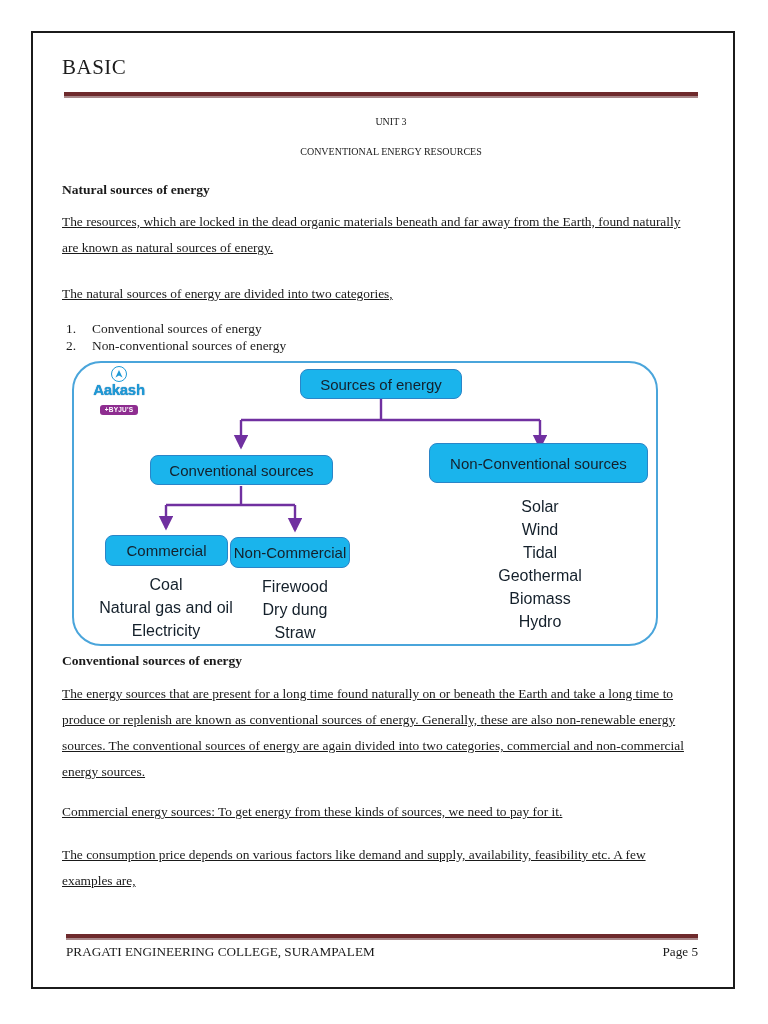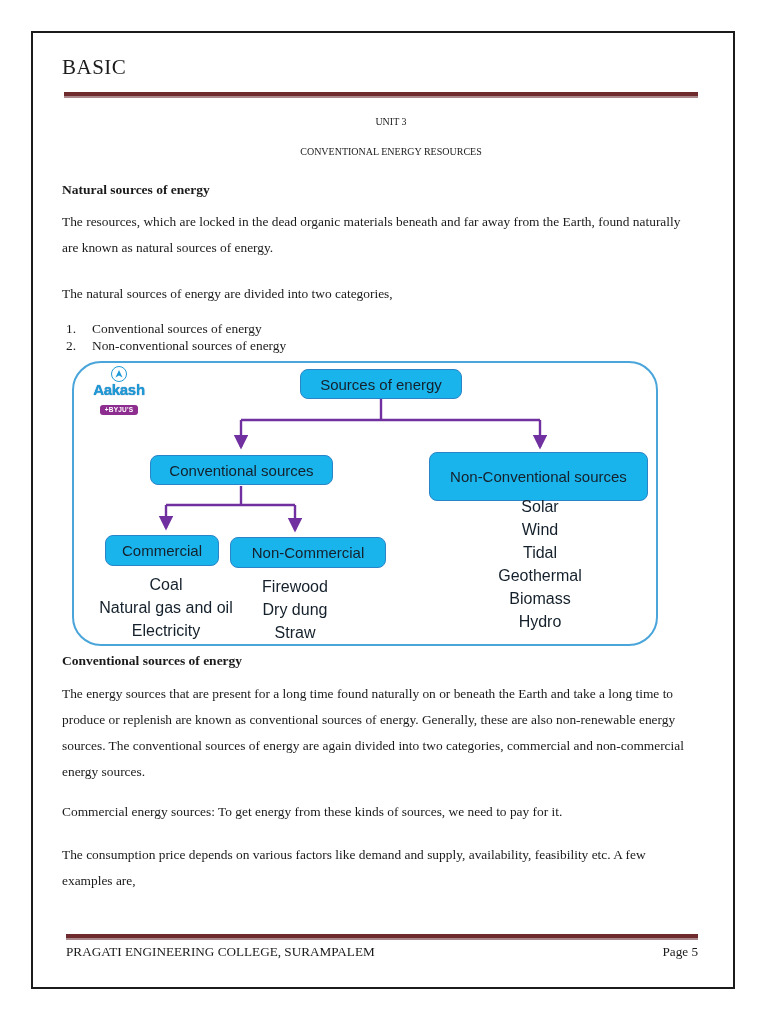--- a/index.html
+++ b/index.html
@@ -26,21 +26,21 @@
 
   .basic-title{left:29px;top:22px;font-size:21px;letter-spacing:.5px;color:#1c1c1c;}
   .hrule{height:3px;border-top:4px solid var(--rule-dark);border-bottom:2px solid var(--rule-light);}
   .head-rule{left:31px;top:59px;width:634px;}
   .centerline{left:8px;width:100%;text-align:center;font-size:10px;}
   .unit-line{top:83px;}
   .title-line{top:113px;}
   .bold-head{font-size:13.5px;font-weight:bold;}
   .h-natural{left:29px;top:149px;}
   .h-conventional{left:29px;top:620px;}
-  .para{left:29px;width:626px;font-size:13.4px;line-height:26px;}
+  .para{left:29px;width:626px;font-size:13.4px;line-height:26px;text-decoration:underline;}
   .p1{top:176px;}
   .p2{top:248px;}
   .num-list{left:33px;top:287px;font-size:13.4px;line-height:17px;}
   .num-list .row{display:flex;}
   .num-list .num{width:26px;}
   .p3{top:648px;}
   .p4{top:766px;}
   .p5{top:809px;}
 
   .footer-rule{left:33px;top:901px;width:632px;}
@@ -52,23 +52,23 @@
     border:2px solid var(--frame);border-radius:29px;background:#fff;
     font-family:"Liberation Sans", sans-serif;color:var(--diagram-ink);
   }
   .node{
     position:absolute;background:var(--node-fill);border:1.5px solid var(--node-border);
     border-radius:8px;display:flex;align-items:center;justify-content:center;
     font-weight:400;font-size:15px;color:var(--diagram-ink);white-space:nowrap;
   }
   .node-root{left:226px;top:6px;width:162px;height:30px;}
   .node-conv{left:76px;top:92px;width:183px;height:30px;}
-  .node-nonconv{left:355px;top:89px;width:219px;height:49px;}
-  .node-comm{left:31px;top:172px;width:114px;height:31px;}
-  .node-noncomm{left:156px;top:174px;width:156px;height:31px;}
+  .node-nonconv{left:355px;top:80px;width:219px;height:40px;}
+  .node-comm{left:31px;top:172px;width:123px;height:31px;}
+  .node-noncomm{left:156px;top:174px;width:120px;height:31px;}
 
   .dlist{position:absolute;text-align:center;font-size:16px;line-height:23px;font-weight:400;white-space:nowrap;}
   .dlist-comm{left:12px;top:210px;width:160px;}
   .dlist-noncomm{left:151px;top:212px;width:140px;}
   .dlist-nonconv{left:386px;top:132px;width:160px;}
 
   .connectors{position:absolute;left:0;top:0;width:582px;height:281px;}
 
   
   .logo{position:absolute;left:10px;top:3px;width:70px;text-align:center;}

